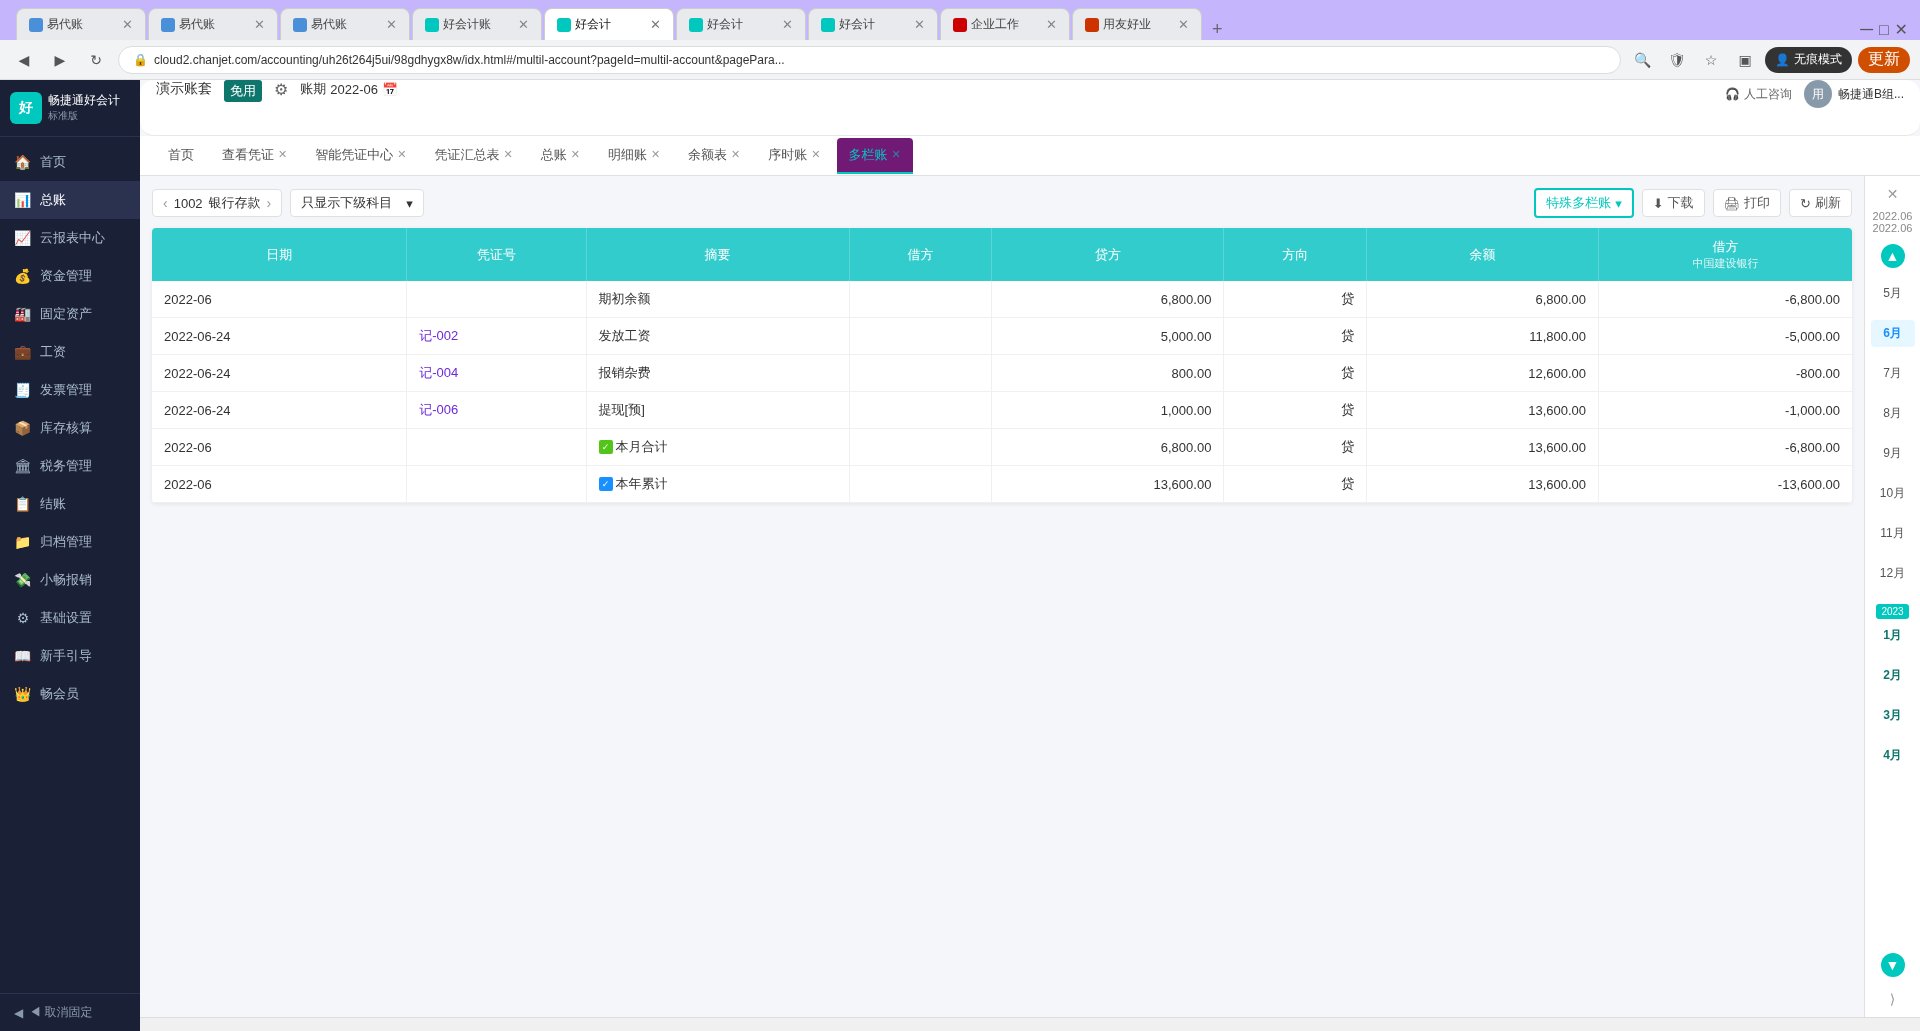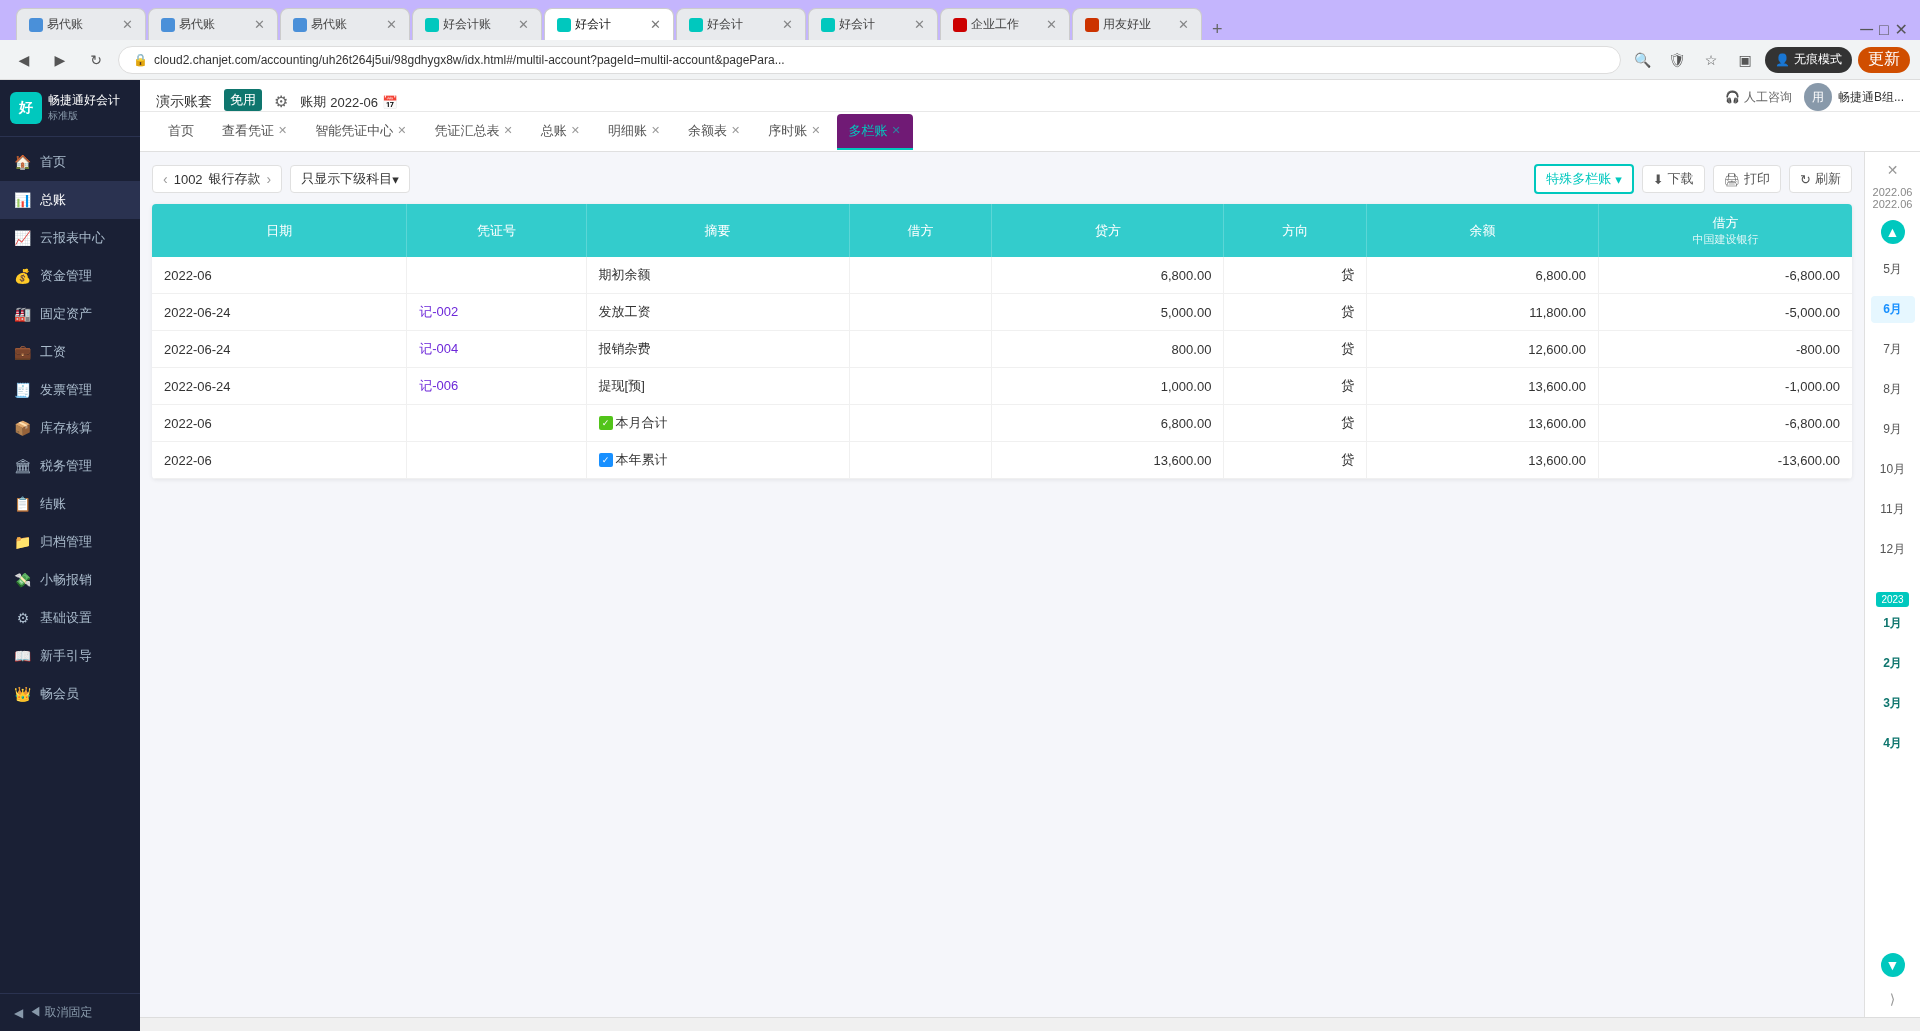--- a/index.html
+++ b/index.html
@@ -36,21 +36,21 @@
     .sidebar-nav { flex: 1; overflow-y: auto; padding: 6px 0; }
     .nav-item { display: flex; align-items: center; gap: 8px; padding: 10px 14px; cursor: pointer; color: #aabbcc; font-size: 13px; transition: background 0.2s; }
     .nav-item.active { background: #2a3250; color: #fff; }
     .nav-item-icon { font-size: 14px; width: 18px; text-align: center; }
     .sidebar-bottom { padding: 10px 14px; border-top: 1px solid #2a3250; cursor: pointer; color: #8899aa; font-size: 12px; display: flex; align-items: center; gap: 6px; }
 
     
     .main-content { flex: 1; display: flex; flex-direction: column; background: #f5f6fa; overflow: hidden; }
 
     
-    .app-header { background: #fff; height: 32px; display: flex; align-items: flex-end; padding: 0 16px; border-bottom: 1px solid #e8e8e8; gap: 12px; }
+    .app-header { background: #fff; height: 56px; display: flex; align-items: flex-start; padding: 0 16px; border-bottom: 1px solid #e8e8e8; gap: 12px; border-radius: 14px; }
     .header-title { font-size: 14px; color: #333; }
     .header-badge { background: #0f766e; color: #fff; font-size: 13px; padding: 2px 6px; border-radius: 3px; }
     .header-settings { font-size: 16px; color: #666; cursor: pointer; }
     .header-period { display: flex; align-items: center; gap: 4px; font-size: 13px; color: #333; }
     .header-right { margin-left: auto; display: flex; align-items: center; gap: 12px; }
     .header-service { display: flex; align-items: center; gap: 4px; font-size: 12px; color: #666; cursor: pointer; }
     .header-user { display: flex; align-items: center; gap: 6px; font-size: 12px; color: #333; }
     .user-avatar { width: 28px; height: 28px; border-radius: 50%; background: #8899aa; display: flex; align-items: center; justify-content: center; color: #fff; font-size: 12px; }
 
     
@@ -60,21 +60,21 @@
     .tab-x { font-size: 11px; opacity: 0.6; }
 
     
     .ledger-area { flex: 1; display: flex; overflow: hidden; }
     .ledger-main { flex: 1; padding: 12px; overflow: auto; }
 
     
     .ledger-toolbar { display: flex; align-items: center; gap: 8px; margin-bottom: 10px; }
     .account-nav { display: flex; align-items: center; gap: 6px; background: #fff; border: 1px solid #e0e0e0; border-radius: 4px; padding: 4px 10px; font-size: 13px; color: #333; }
     .account-nav .nav-arr { color: #999; cursor: pointer; font-size: 14px; }
-    .filter-dropdown { display: flex; align-items: center; gap: 0; background: #fff; border: 1px solid #e0e0e0; border-radius: 4px; padding: 4px 10px; font-size: 13px; color: #333; cursor: pointer; justify-content: flex-end; }
+    .filter-dropdown { display: flex; align-items: center; gap: 14px; background: #fff; border: 1px solid #e0e0e0; border-radius: 4px; padding: 4px 10px; font-size: 13px; color: #333; cursor: pointer; justify-content: flex-end; }
     .toolbar-right { margin-left: auto; display: flex; align-items: center; gap: 8px; }
     .special-multi-btn { border: 2px solid #00c8be; color: #00c8be; background: #fff; border-radius: 4px; padding: 4px 10px; font-size: 13px; cursor: pointer; display: flex; align-items: center; gap: 4px; }
     .action-btn { display: flex; align-items: center; gap: 4px; padding: 4px 10px; font-size: 13px; color: #555; cursor: pointer; background: #fff; border: 1px solid #e0e0e0; border-radius: 4px; }
 
     
     .ledger-table { width: 100%; border-collapse: collapse; background: #fff; border-radius: 4px; overflow: hidden; box-shadow: 0 1px 4px rgba(0,0,0,0.08); }
     .ledger-table thead tr { background: #33cccc; color: #fff; padding-left: 8px; }
     .ledger-table thead th { padding: 10px 12px; text-align: center; font-weight: normal; font-size: 13px; border-right: 1px solid rgba(255,255,255,0.2); }
     .ledger-table thead th:last-child { border-right: none; }
     .ledger-table tbody tr { border-bottom: 1px solid #f0f0f0; }

